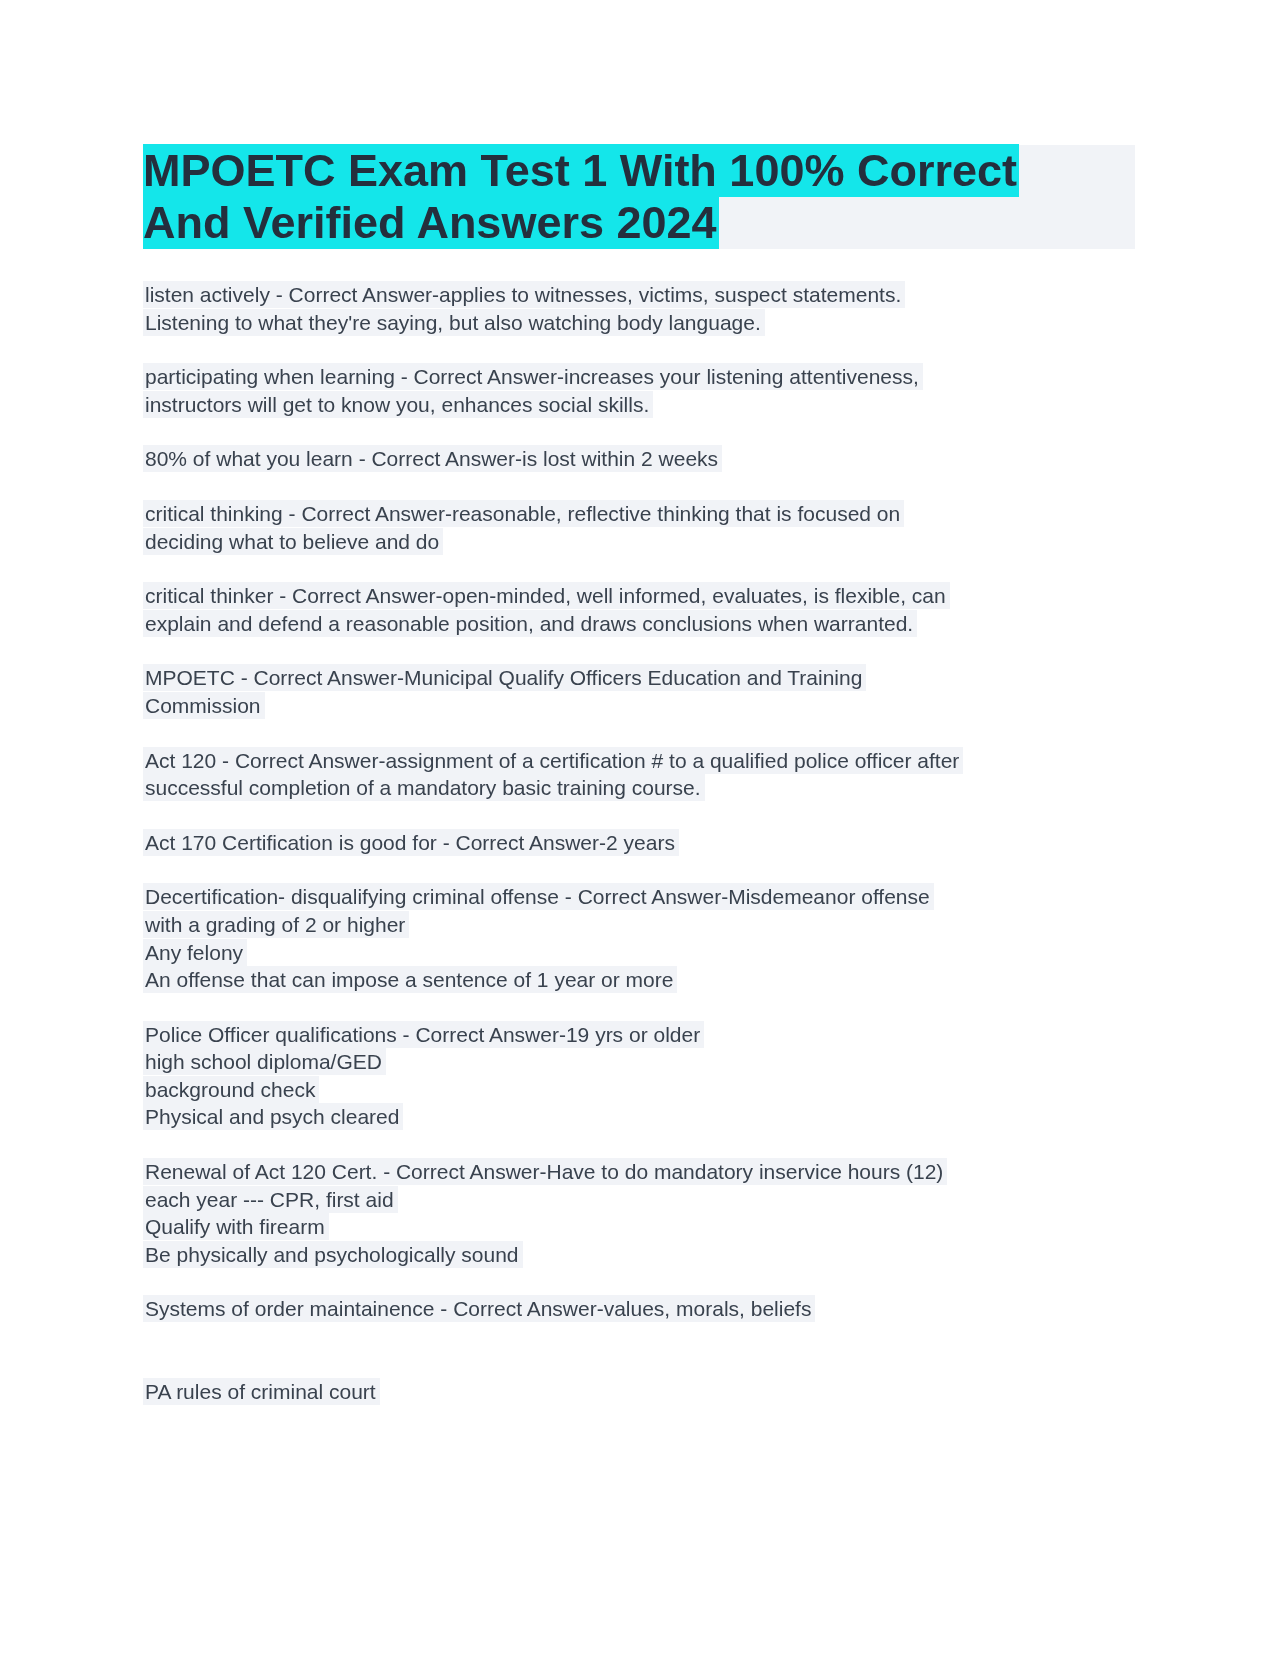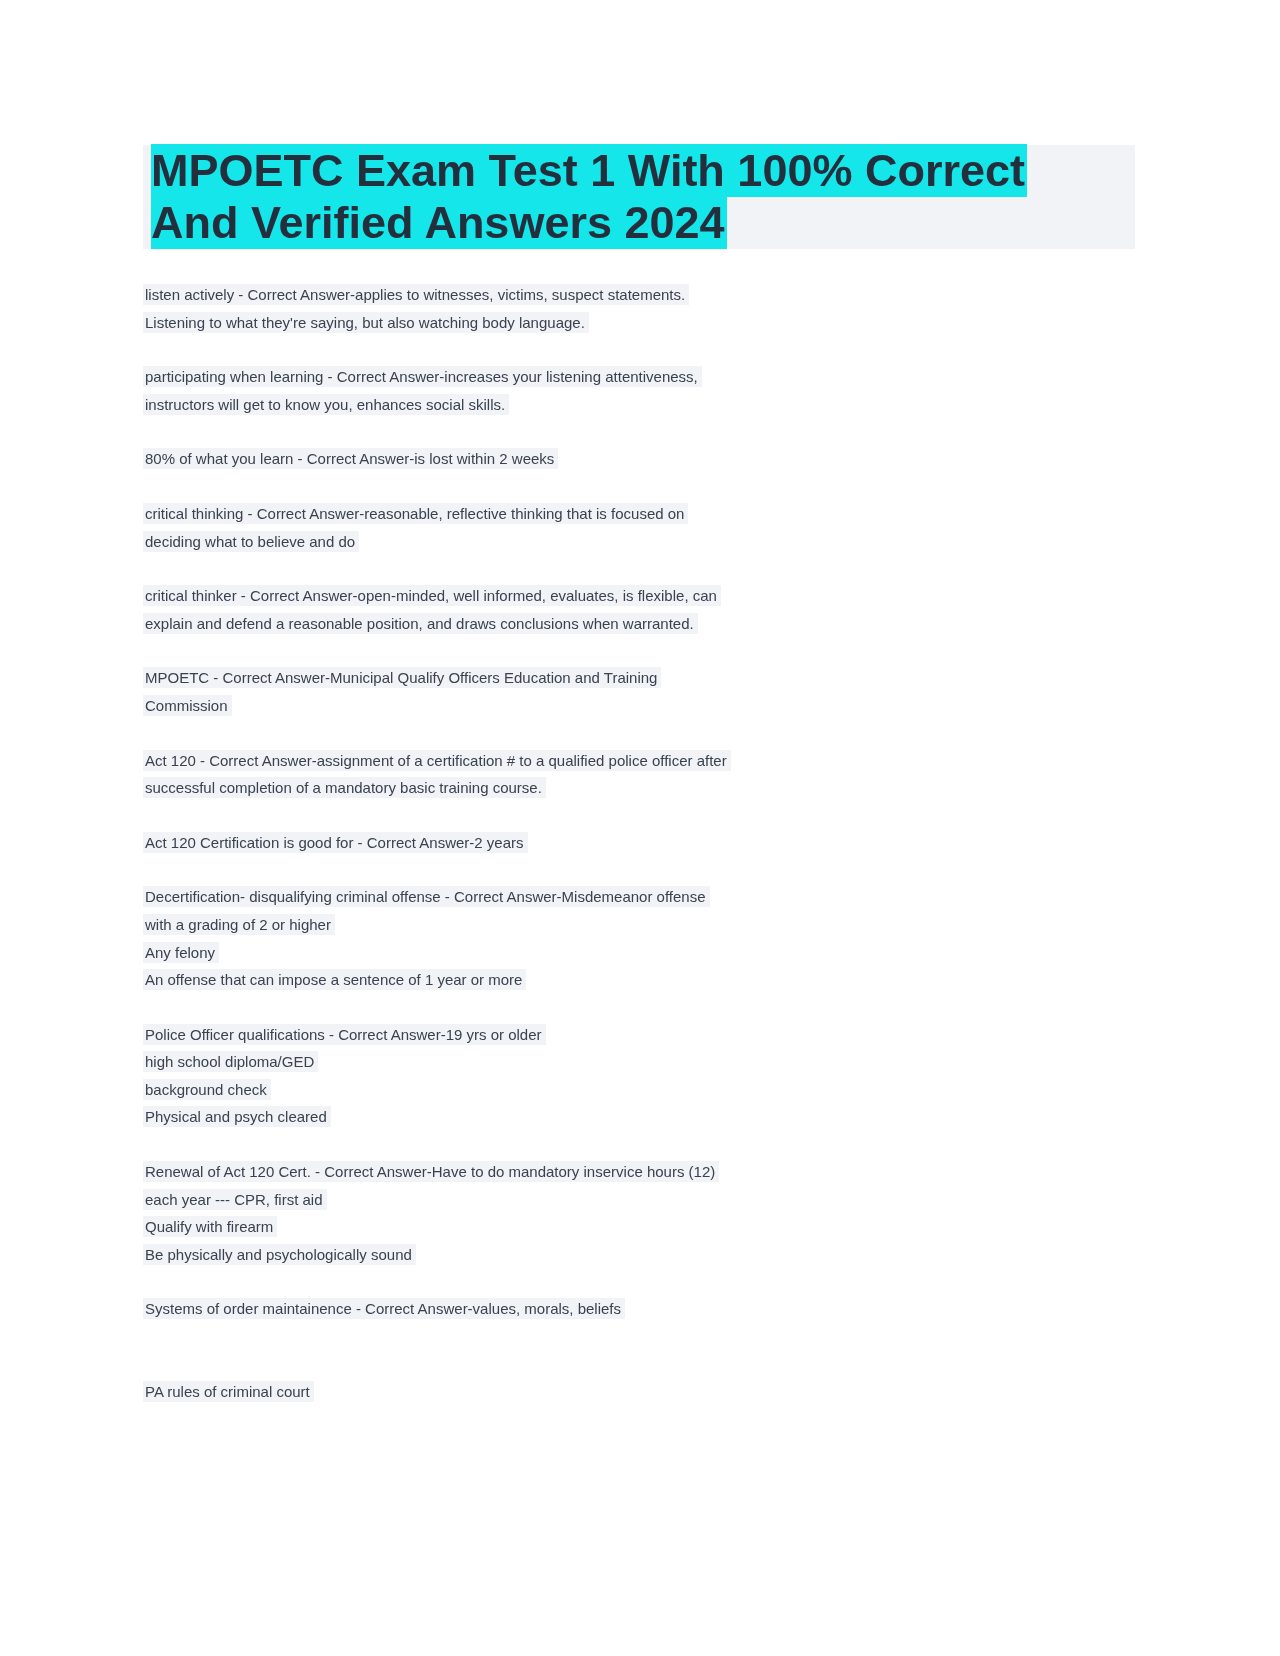--- a/index.html
+++ b/index.html
@@ -29,31 +29,30 @@
   }
 
   .title-block {
     background: var(--line-highlight);
     font-size: 45px;
     font-weight: bold;
     line-height: 52px;
     color: var(--title-text);
     letter-spacing: 0px;
     margin-bottom: 32px;
-    padding-left: 8px;
   }
   .hl-cyan {
     background: var(--title-highlight);
     padding: 1px 2px 1px 0;
     -webkit-box-decoration-break: clone;
     box-decoration-break: clone;
   }
 
   .para {
-    font-size: 15px;
+    font-size: 21px;
     line-height: 27.6px;
     color: var(--body-text);
     margin: 0 0 27px 0;
   }
   .hl {
     background: var(--line-highlight);
     padding: 2px 4px 2px 2px;
     -webkit-box-decoration-break: clone;
     box-decoration-break: clone;
   }
@@ -73,21 +72,21 @@
     <p class="para"><span class="hl">80% of what you learn - Correct Answer-is lost within 2 weeks</span></p>
 
     <p class="para"><span class="hl">critical thinking - Correct Answer-reasonable, reflective thinking that is focused on</span><br><span class="hl">deciding what to believe and do</span></p>
 
     <p class="para"><span class="hl">critical thinker - Correct Answer-open-minded, well informed, evaluates, is flexible, can</span><br><span class="hl">explain and defend a reasonable position, and draws conclusions when warranted.</span></p>
 
     <p class="para"><span class="hl">MPOETC - Correct Answer-Municipal Qualify Officers Education and Training</span><br><span class="hl">Commission</span></p>
 
     <p class="para"><span class="hl">Act 120 - Correct Answer-assignment of a certification # to a qualified police officer after</span><br><span class="hl">successful completion of a mandatory basic training course.</span></p>
 
-    <p class="para"><span class="hl">Act 120 Certification is good for - Correct Answer-2 years</span></p>
+    <p class="para"><span class="hl">Act 170 Certification is good for - Correct Answer-2 years</span></p>
 
     <p class="para"><span class="hl">Decertification- disqualifying criminal offense - Correct Answer-Misdemeanor offense</span><br><span class="hl">with a grading of 2 or higher</span><br><span class="hl">Any felony</span><br><span class="hl">An offense that can impose a sentence of 1 year or more</span></p>
 
     <p class="para"><span class="hl">Police Officer qualifications - Correct Answer-19 yrs or older</span><br><span class="hl">high school diploma/GED</span><br><span class="hl">background check</span><br><span class="hl">Physical and psych cleared</span></p>
 
     <p class="para"><span class="hl">Renewal of Act 120 Cert. - Correct Answer-Have to do mandatory inservice hours (12)</span><br><span class="hl">each year --- CPR, first aid</span><br><span class="hl">Qualify with firearm</span><br><span class="hl">Be physically and psychologically sound</span></p>
 
     <p class="para"><span class="hl">Systems of order maintainence - Correct Answer-values, morals, beliefs</span></p>
 
     <p class="para"><br><span class="hl">PA rules of criminal court</span></p>

